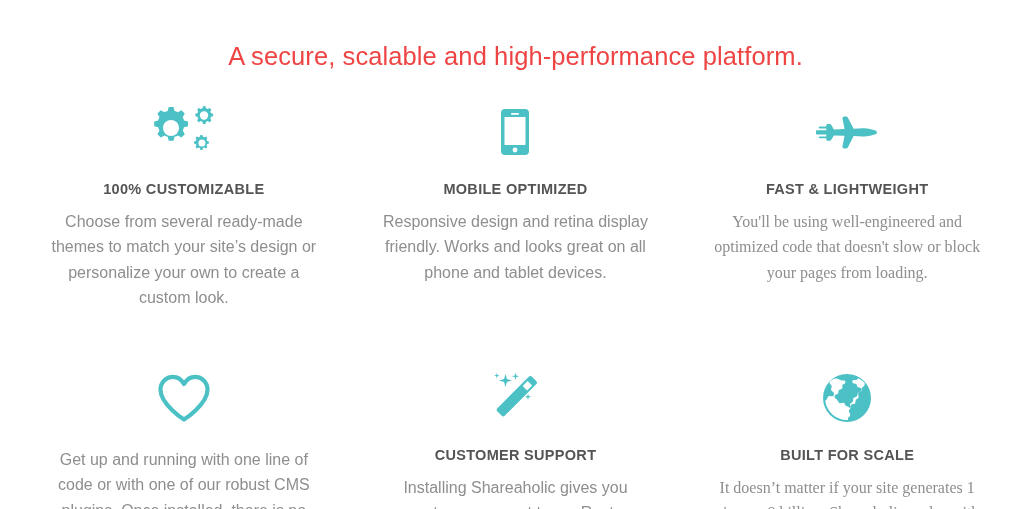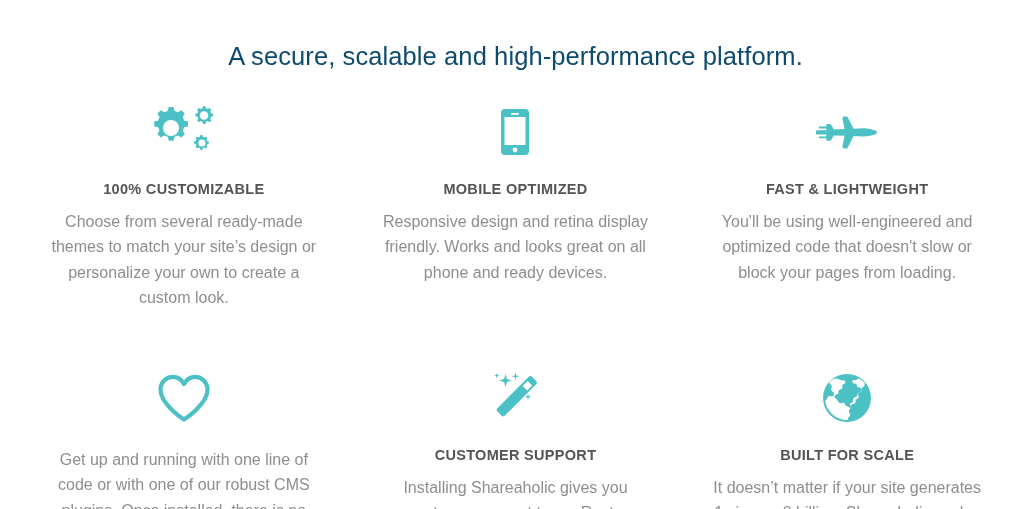--- a/index.html
+++ b/index.html
@@ -11,21 +11,21 @@
     -webkit-font-smoothing: antialiased;
   }
   .page {
     width: 1031px; height: 509px;
     background: #ffffff;
     overflow: hidden;
     position: relative;
   }
   .section-heading {
     text-align: center;
-    color: #0c4a6e;
+    color: #ef4444;
     font-size: 25.5px;
     font-weight: 400;
     letter-spacing: 0.1px;
     margin: 0;
     padding-top: 40px;
     line-height: 1.3;
   }
   .grid {
     display: grid;
     grid-template-columns: repeat(3, 1fr);
@@ -55,21 +55,21 @@
   }
   .feature-desc {
     font-size: 16px;
     color: #8e8e8e;
     line-height: 1.58;
     margin: 0 auto;
     max-width: 285px;
     font-weight: 400;
   }
   .col-2 .feature-desc { max-width: 288px; }
-  .col-3 .feature-desc { max-width: 292px; }
+  .col-3 .feature-desc { max-width: 292px; font-family: Liberation Serif, serif; }
   svg { display: block; }
 </style>
 </head>
 <body>
 
 <div class="page">
 
   <h1 class="section-heading">A secure, scalable and high-performance platform.</h1>
 
   <div class="grid">
@@ -92,21 +92,21 @@
     <div class="feature col-2">
       <div class="icon-wrap">
         <svg width="28" height="46" viewBox="0 0 28 46" fill="#4bc1c6">
           <rect x="0" y="0" width="28" height="46" rx="4" ry="4"></rect>
           <rect x="3.5" y="8" width="21" height="28" fill="#ffffff"></rect>
           <rect x="10" y="4" width="8" height="1.8" rx="0.9" fill="#ffffff"></rect>
           <circle cx="14" cy="41" r="2.4" fill="#ffffff"></circle>
         </svg>
       </div>
       <div class="feature-title">MOBILE OPTIMIZED</div>
-      <p class="feature-desc">Responsive design and retina display friendly. Works and looks great on all phone and ready devices.</p>
+      <p class="feature-desc">Responsive design and retina display friendly. Works and looks great on all phone and tablet devices.</p>
     </div>
 
     <div class="feature col-3">
       <div class="icon-wrap">
         <svg width="66" height="40" viewBox="0 0 66 40" fill="#4bc1c6">
           <path d="M2 19.2c0-.5.4-.9.9-.9h9.4v-1.9H5.6c-.5 0-.9-.4-.9-.9s.4-.9.9-.9h6.7v-1.2c0-.7.6-1.3 1.3-1.3h2.2c.6 0 1.2.3 1.5.9l2.6 4.4 10.6-.4-2-10.5c-.1-.6.1-1.2.5-1.6.3-.3.7-.5 1.2-.5h2c.7 0 1.3.4 1.6 1l5.8 11.3 9.4-.4c2.4-.1 4.8.2 7.1.8l5.4 1.5c.8.2 1.4 1 1.4 1.8s-.6 1.6-1.4 1.8l-5.4 1.5c-2.3.6-4.7.9-7.1.8l-9.4-.4-5.8 11.3c-.3.6-.9 1-1.6 1h-2c-.5 0-.9-.2-1.2-.5-.4-.4-.6-1-.5-1.6l2-10.5-10.6-.4-2.6 4.4c-.3.6-.9.9-1.5.9h-2.2c-.7 0-1.3-.6-1.3-1.3v-1.2H5.6c-.5 0-.9-.4-.9-.9s.4-.9.9-.9h6.7v-1.9H2.9c-.5 0-.9-.4-.9-.9z"></path>
         </svg>
       </div>
       <div class="feature-title">FAST &amp; LIGHTWEIGHT</div>
       <p class="feature-desc">You'll be using well-engineered and optimized code that doesn't slow or block your pages from loading.</p>

